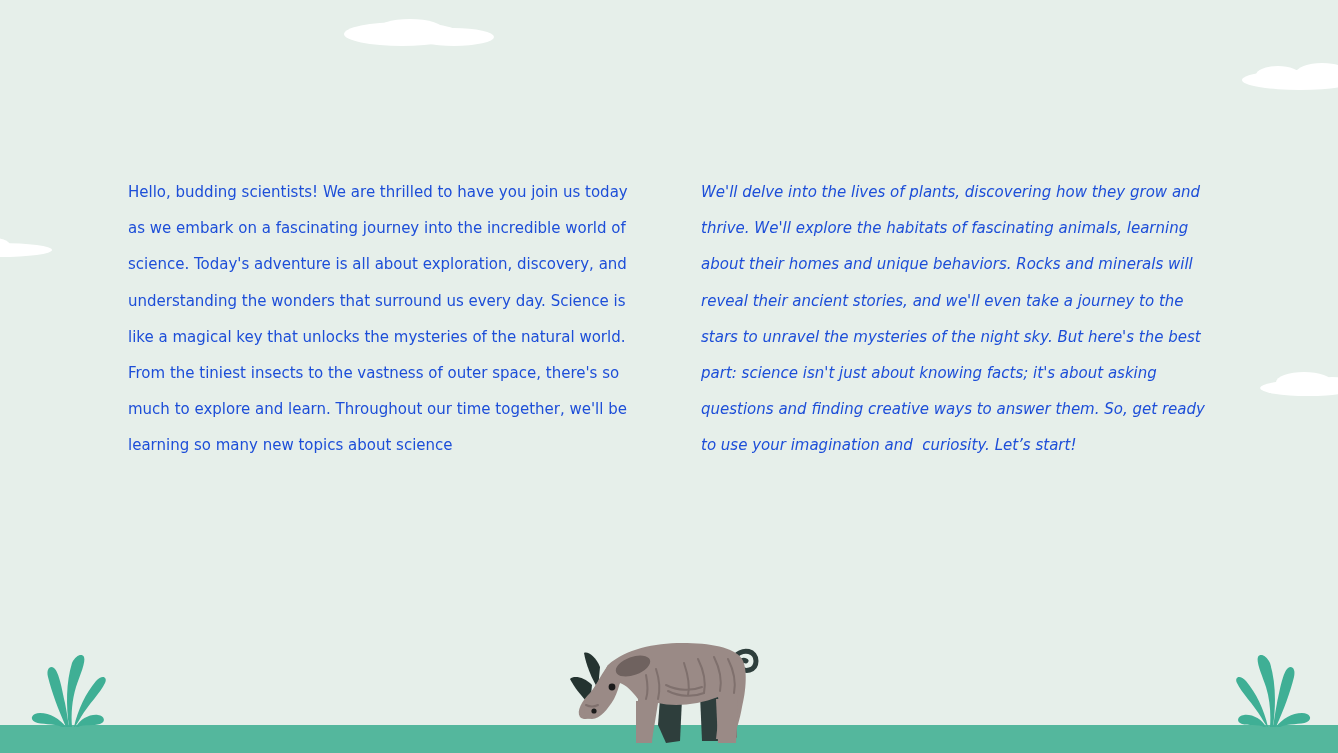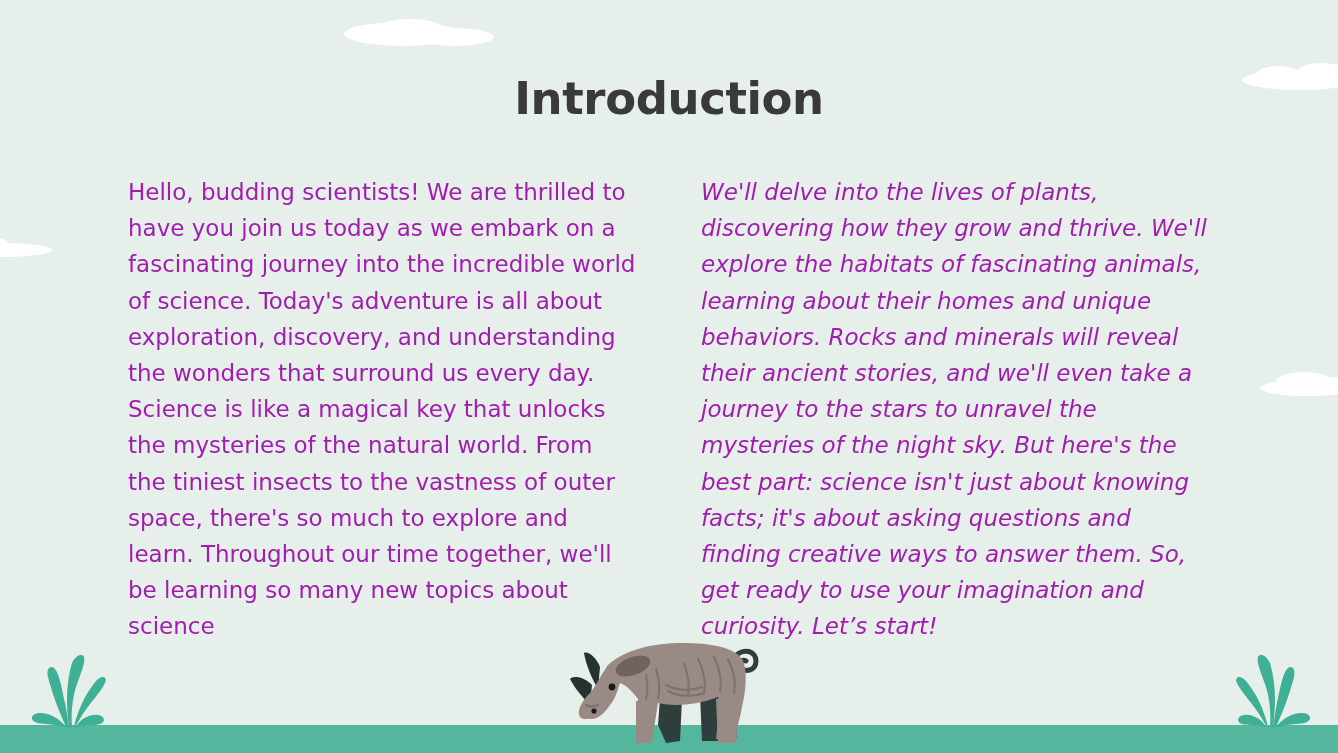--- a/index.html
+++ b/index.html
@@ -75,23 +75,23 @@
     position: absolute;
     left: 128px;
     top: 174px;
     width: 1082px;
     display: flex;
     gap: 64px;
   }
 
   .body-column {
     width: 509px;
-    font-size: 23px;
+    font-size: 15px;
     line-height: 36.2px;
-    color: #a21caf;
+    color: #1d4ed8;
     font-family: "DejaVu Sans", sans-serif;
     white-space: pre-wrap;
   }
 
   #column-right { width: 509px; font-style: italic; }
 </style>
 </head>
 <body>
 
 <div id="slide">
@@ -121,21 +121,20 @@
   </div>
 
   <div class="cloud" id="cloud-mid-right">
     <svg width="100" height="32" viewBox="0 0 100 32">
       <ellipse cx="50" cy="22" rx="48" ry="8" fill="#FFFFFF"></ellipse>
       <ellipse cx="46" cy="16" rx="28" ry="10" fill="#FFFFFF"></ellipse>
       <ellipse cx="74" cy="19" rx="20" ry="8" fill="#FFFFFF"></ellipse>
     </svg>
   </div>
 
-  <h1 id="page-title">Introduction</h1>
 
   <div id="body-columns">
     <p class="body-column" id="column-left">Hello, budding scientists! We are thrilled to have you join us today as we embark on a fascinating journey into the incredible world of science. Today's adventure is all about exploration, discovery, and understanding the wonders that surround us every day. Science is like a magical key that unlocks the mysteries of the natural world. From the tiniest insects to the vastness of outer space, there's so much to explore and learn. Throughout our time together, we'll be learning so many new topics about science</p>
     <p class="body-column" id="column-right">We'll delve into the lives of plants, discovering how they grow and thrive. We'll explore the habitats of fascinating animals, learning about their homes and unique behaviors. Rocks and minerals will reveal their ancient stories, and we'll even take a journey to the stars to unravel the mysteries of the night sky. But here's the best part: science isn't just about knowing facts; it's about asking questions and finding creative ways to answer them. So, get ready to use your imagination and  curiosity. Let’s start!</p>
   </div>
 
   <div id="ground-strip"></div>
 
   <div class="grass" id="grass-left">
     <svg width="92" height="74" viewBox="0 0 92 74">

